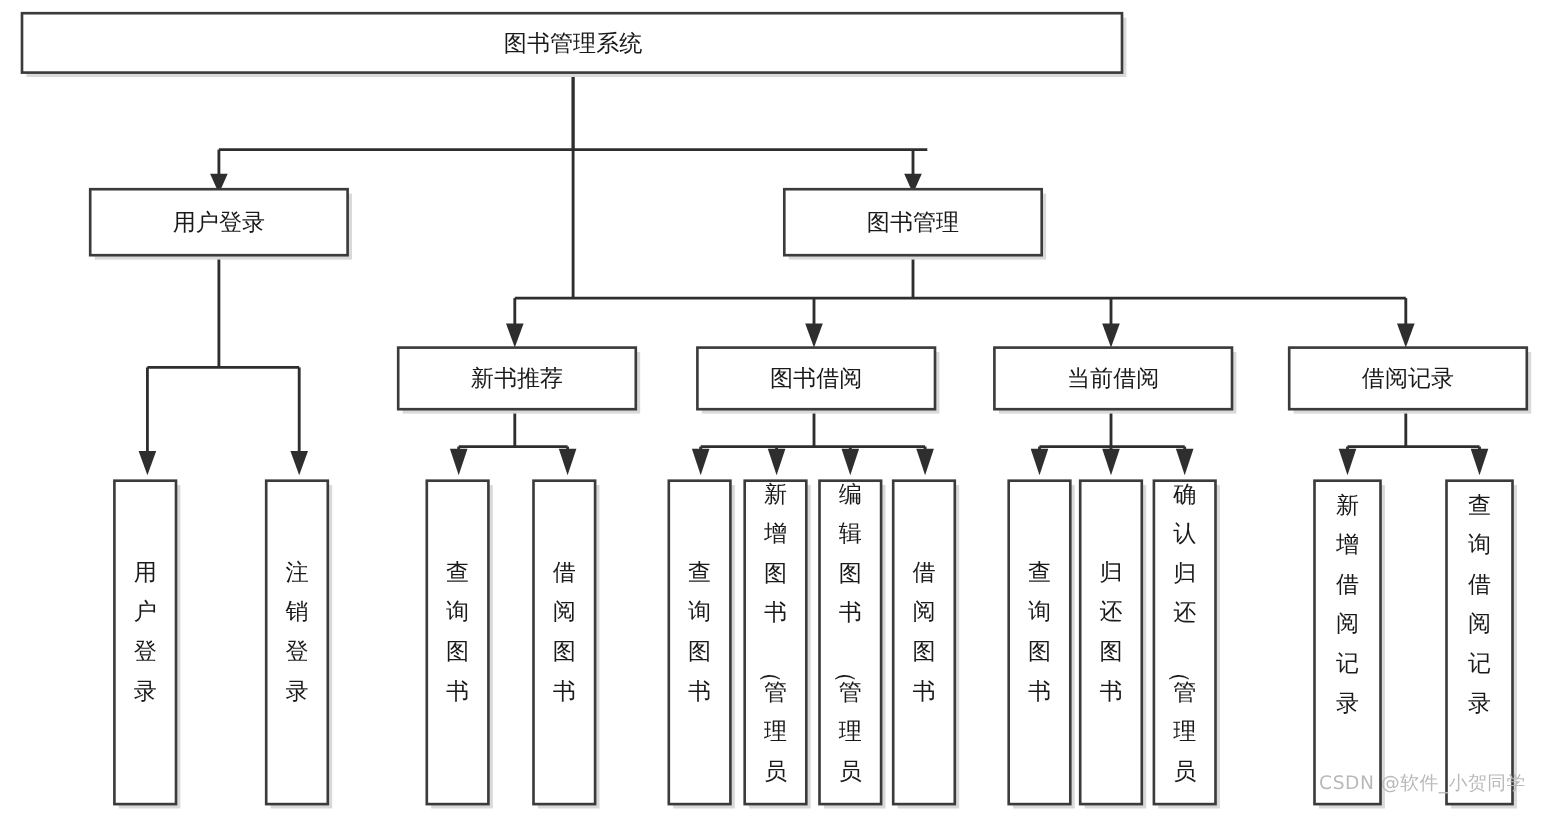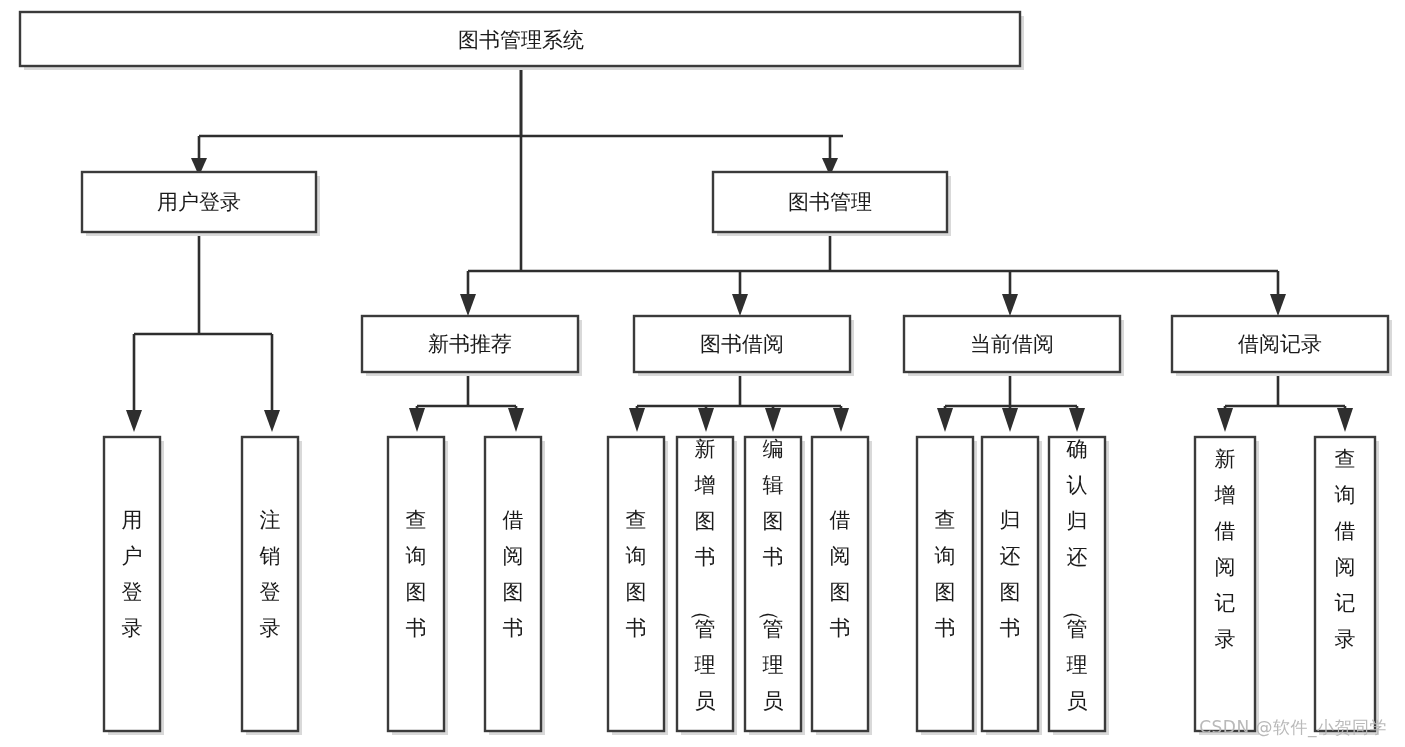--- a/index.html
+++ b/index.html
@@ -52,21 +52,21 @@
   }
   .node-label-v {
     font-family: "DejaVu Sans", "Liberation Sans", sans-serif;
     fill: #1a1a1a;
     font-size: 21px;
     text-anchor: middle;
   }
   .watermark {
     position: absolute;
     right: 18px;
-    bottom: 8px;
+    bottom: 24px;
     font-family: "DejaVu Sans", "Liberation Sans", sans-serif;
     font-size: 17px;
     color: #b9b9b9;
     letter-spacing: 0.5px;
     white-space: nowrap;
     user-select: none;
   }
 </style>
 </head>
 <body>

